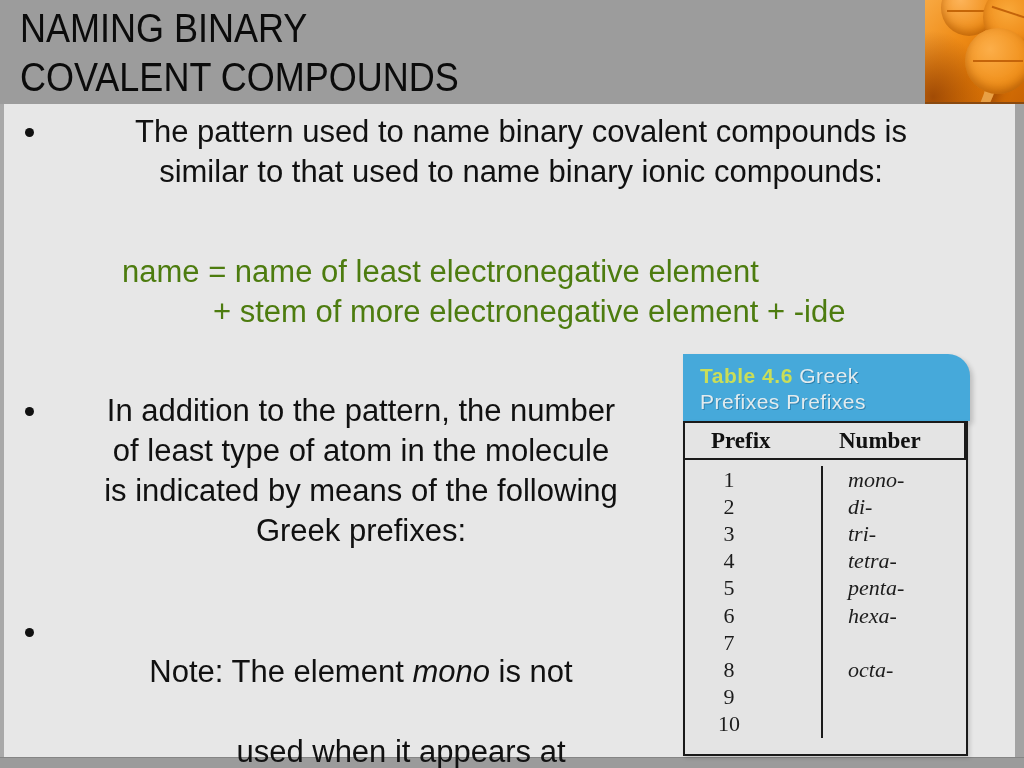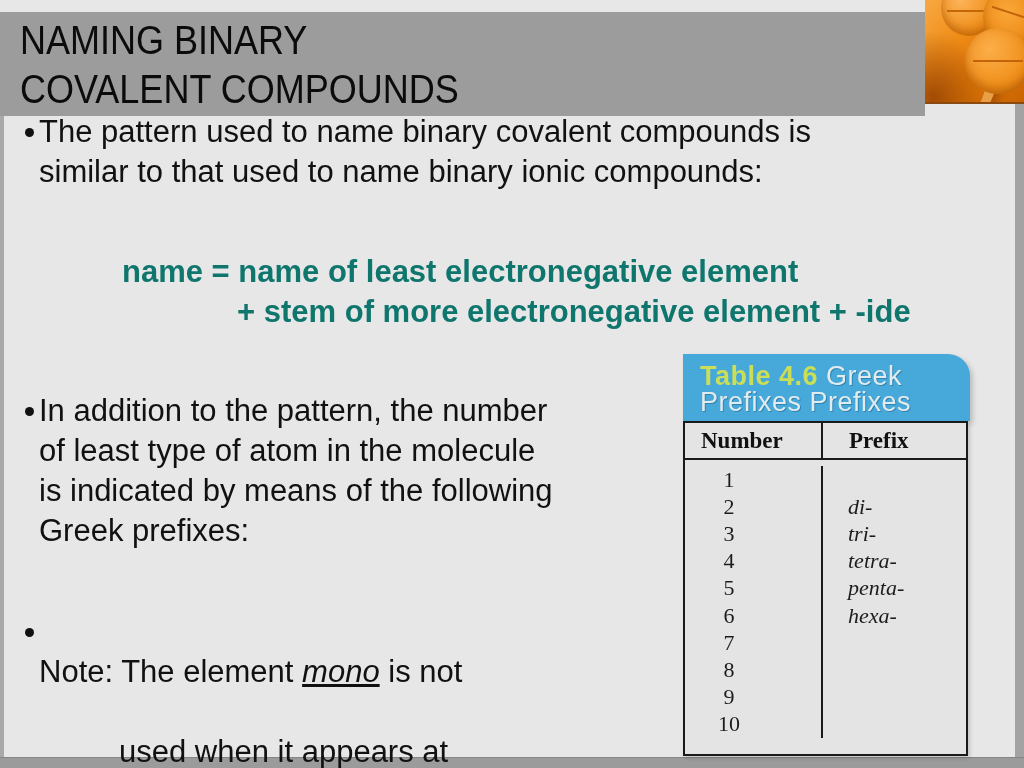--- a/index.html
+++ b/index.html
@@ -13,21 +13,21 @@
     overflow: hidden;
   }
 
   
   .edge-left  { position: absolute; left: 0; top: 104px; width: 4px;  height: 653px; background: #a9a9a9; }
   .edge-right { position: absolute; left: 1015px; top: 104px; width: 9px; height: 653px; background: #a3a3a3; }
   .edge-bottom{ position: absolute; left: 0; top: 757px; width: 1024px; height: 11px; background: #9b9b9b; border-top: 1px solid #858585; }
 
   
   .header {
-    position: absolute; left: 0; top: 12px;
+    position: absolute; left: 0; top: 0;
     width: 925px; height: 104px;
     background: #9c9c9c;
   }
   .title {
     position: absolute; left: 20px; top: 4px;
     font-size: 40px; line-height: 49px; font-weight: 400;
     color: #0b0b0b;
     white-space: pre-line;
     transform: scaleX(0.90); transform-origin: left top;
     letter-spacing: 0px;
@@ -73,43 +73,44 @@
   
   .bullet { position: absolute; left: 23px; color: #111; }
   .dot {
     position: absolute; left: 2px; top: 16px;
     width: 9px; height: 9px; border-radius: 50%; background: #111;
   }
   .btext {
     margin-left: 16px;
     font-size: 31px; line-height: 40px;
     white-space: pre-line;
+    text-align: center;
   }
   .bullet-1 { top: 112px; width: 980px; }
   .bullet-2 { top: 391px; width: 660px; }
   .bullet-3 { top: 612px; width: 660px; }
 
   .formula {
     position: absolute; left: 122px; top: 252px;
-    font-size: 31px; line-height: 40px; color: #0f766e; font-weight: bold;
-  }
-  .formula .f2 { margin-left: 115px; }
+    font-size: 31px; line-height: 40px; color: #4d7c0f;
+  }
+  .formula .f2 { margin-left: 91px; }
 
   .note-indent { margin-left: 80px; }
-  .note-line em { font-style: italic; text-decoration: underline; }
+  .note-line em { font-style: italic; }
 
   
   .tablewrap { position: absolute; left: 683px; top: 354px; width: 287px; }
   .banner {
     width: 287px; height: 67px;
     background: #46a9da;
     border-top-right-radius: 22px;
     padding: 9px 0 0 17px;
     box-shadow: 3px 3px 5px rgba(0,0,0,0.18);
-    font-size: 27px; line-height: 26px;
+    font-size: 21px; line-height: 26px;
     letter-spacing: 0.5px;
   }
   .banner .cap-label { font-weight: 700; color: #cade58; }
   .banner .cap-rest  { color: #e2ebee; text-shadow: 1px 1px 0 rgba(25,85,125,0.45); }
   .banner .cap-line2 { color: #e2ebee; text-shadow: 1px 1px 0 rgba(25,85,125,0.45); }
 
   .gtable {
     width: 285px; height: 335px;
     background: #e4e4e4;
     border: 2px solid #1a1a1a;
@@ -186,26 +187,27 @@
     </div>
   </div>
 
   <div class="tablewrap">
     <div class="banner">
       <div><span class="cap-label">Table 4.6</span><span class="cap-rest"> Greek</span></div>
       <div class="cap-line2">Prefixes Prefixes</div>
     </div>
     <div class="gtable">
       <div class="thead">
+        <div class="th th-prefix">Prefix</div>
         <div class="th th-number">Number</div>
-        <div class="th th-prefix">Prefix</div>
       </div>
       <div class="tbody">
         <div class="tr">
             <div class="td td-number">1</div>
+            <div class="td td-prefix">mono-</div>
           </div>
         <div class="tr">
             <div class="td td-number">2</div>
             <div class="td td-prefix">di-</div>
           </div>
         <div class="tr">
             <div class="td td-number">3</div>
             <div class="td td-prefix">tri-</div>
           </div>
         <div class="tr">
@@ -218,20 +220,21 @@
           </div>
         <div class="tr">
             <div class="td td-number">6</div>
             <div class="td td-prefix">hexa-</div>
           </div>
         <div class="tr">
             <div class="td td-number">7</div>
           </div>
         <div class="tr">
             <div class="td td-number">8</div>
+            <div class="td td-prefix">octa-</div>
           </div>
         <div class="tr">
             <div class="td td-number">9</div>
           </div>
         <div class="tr">
             <div class="td td-number">10</div>
           </div>
       </div>
     </div>
   </div>

